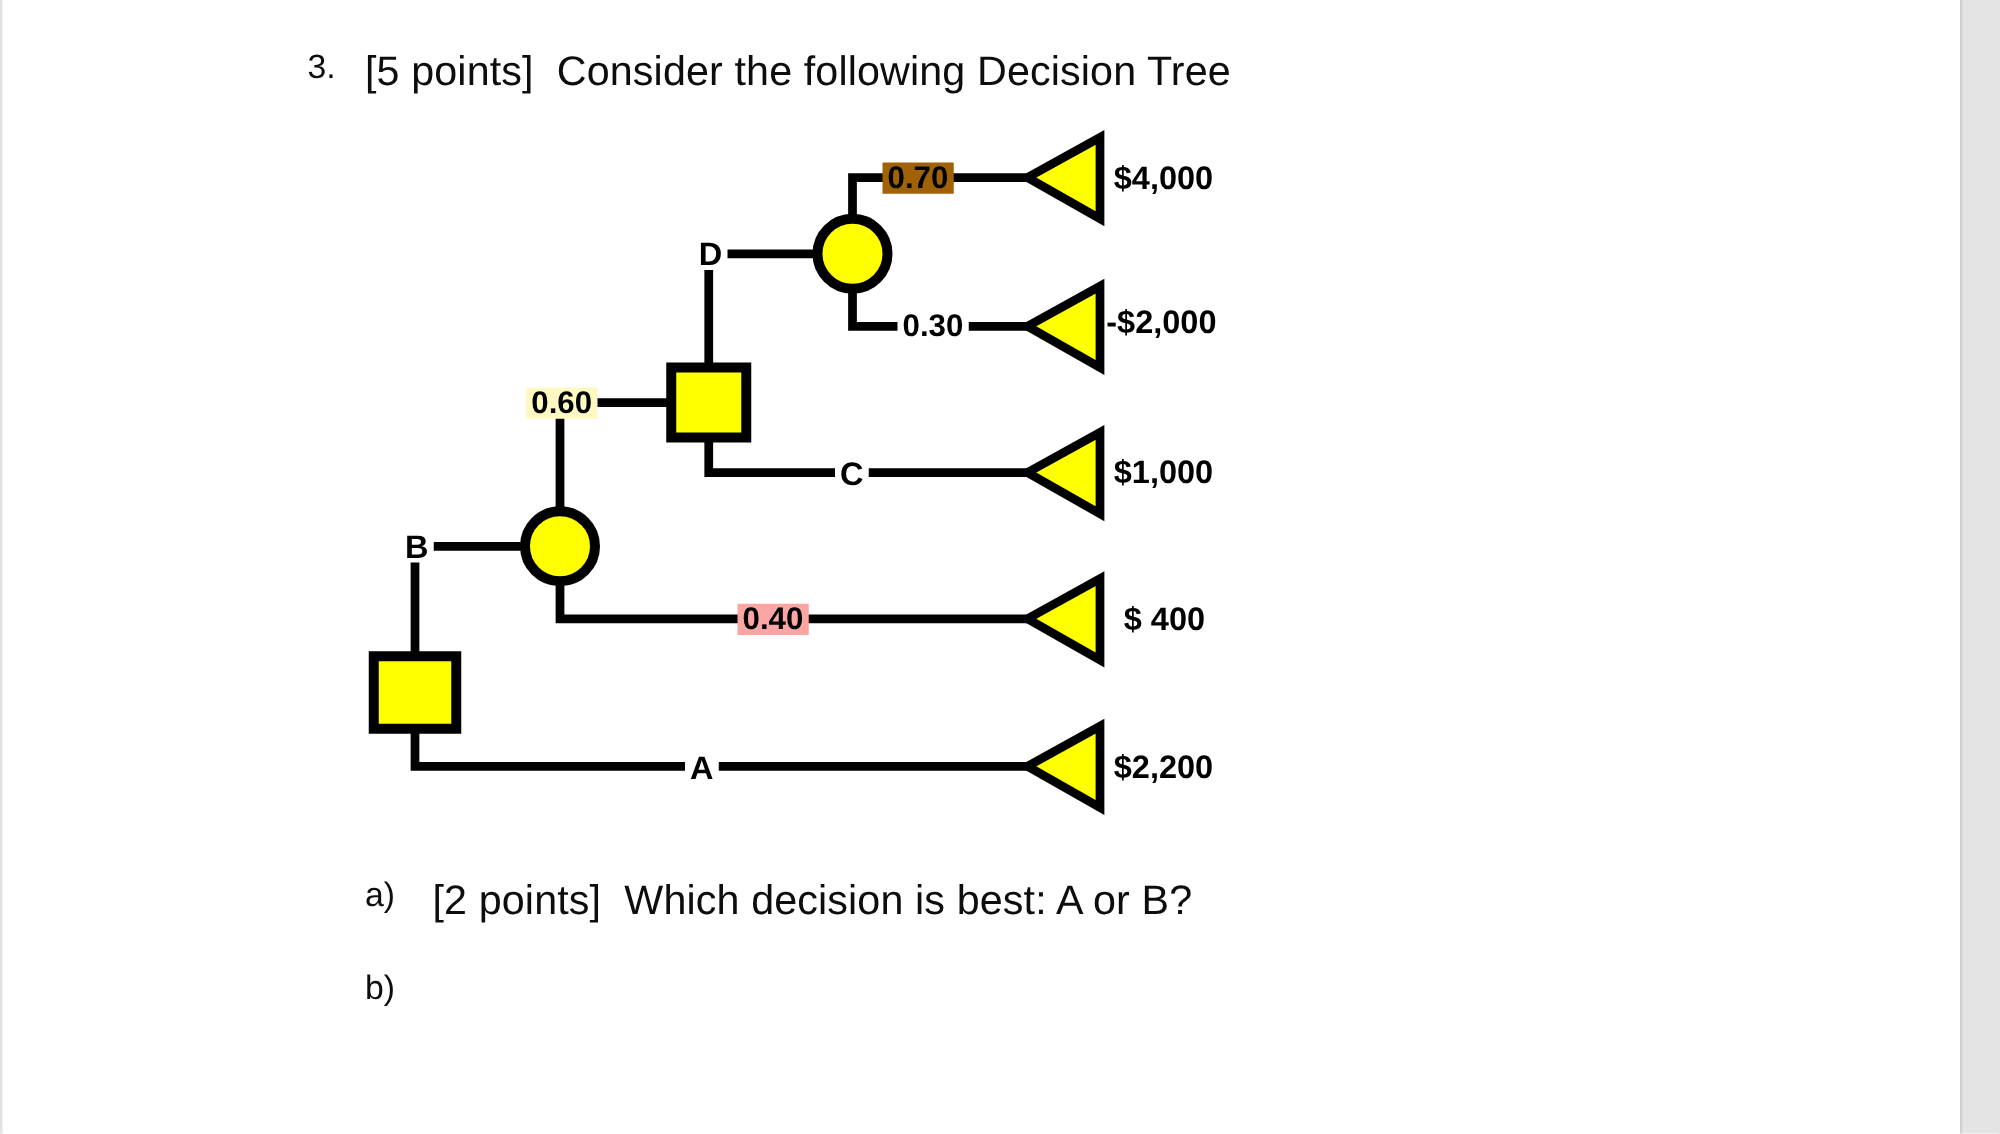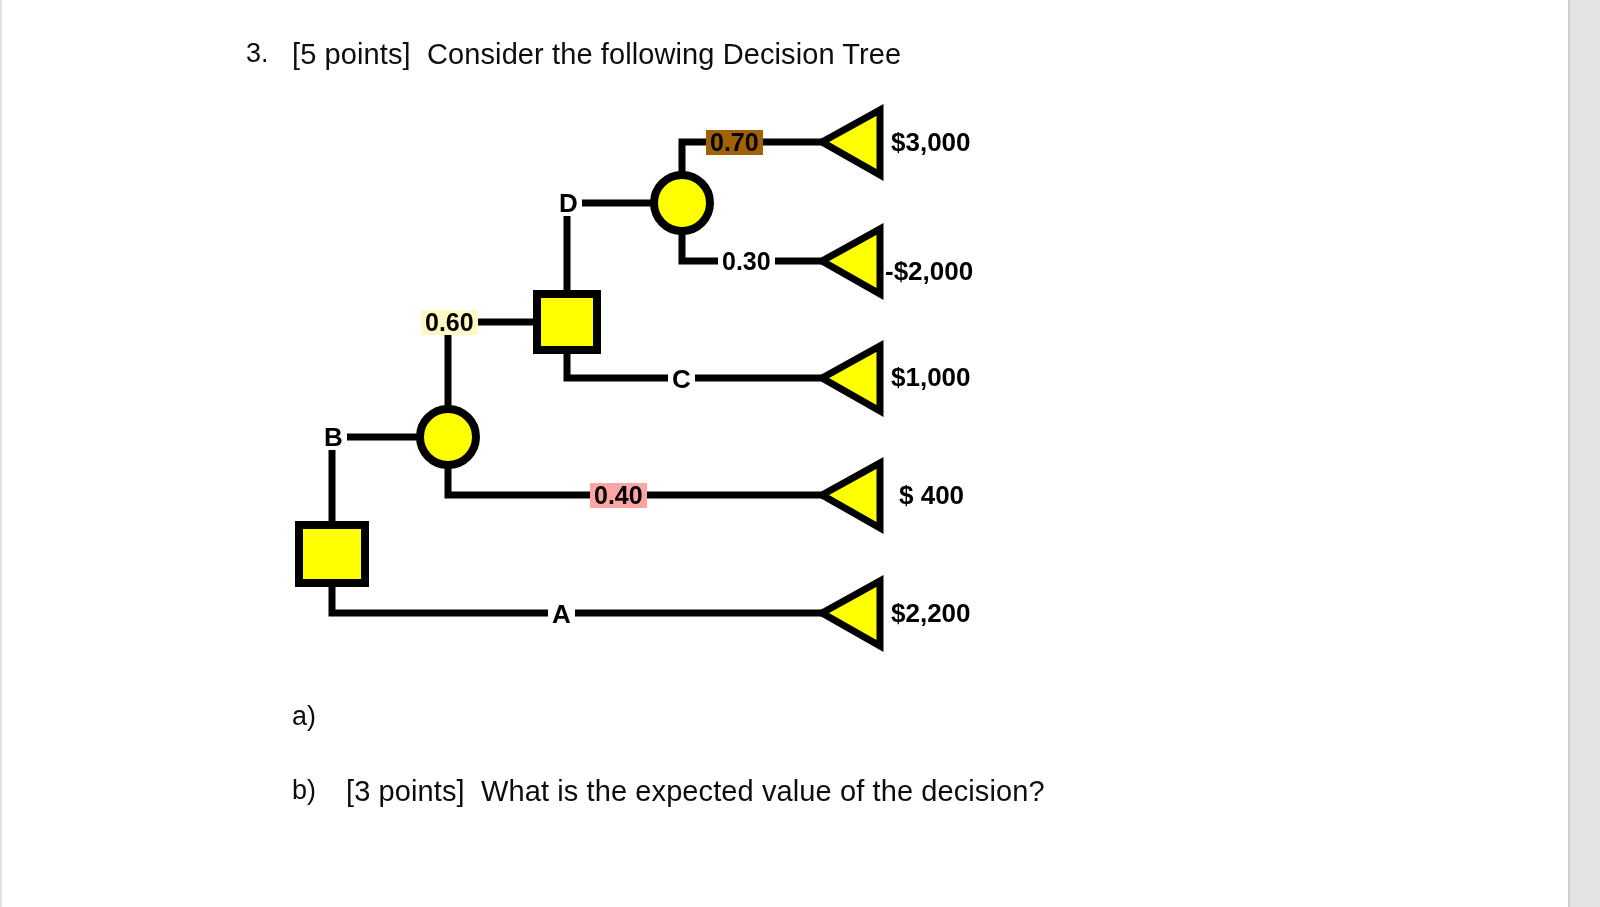--- a/index.html
+++ b/index.html
@@ -35,21 +35,21 @@
     position: absolute;
     right: 30px; top: 0;
     width: 2px;
     height: 907px;
     background: #cfcfcf;
   }
 
   
   .qline {
     position: absolute;
-    font-size: 29px;
+    font-size: 33px;
     color: #0d0d0d;
     font-weight: 400;
     white-space: pre;
     letter-spacing: 0.1px;
   }
   .qnum {
     position: absolute;
     font-size: 27px;
     color: #0d0d0d;
     white-space: pre;
@@ -140,31 +140,31 @@
   <div class="lbl" style="left:588px; top:483px; background:#fca5a5; padding:0 4px;">0.40</div>
 
   <div class="node-label" style="left:553px; top:190px; background:#ffffff; padding:0 4px;">D</div>
 
   <div class="node-label" style="left:666px; top:366px; background:#ffffff; padding:0 4px;">C</div>
 
   <div class="node-label" style="left:318px; top:424px; background:#ffffff; padding:0 4px;">B</div>
 
   <div class="node-label" style="left:546px; top:601px; background:#ffffff; padding:0 4px;">A</div>
 
-  <div class="payoff" style="left:889px; top:129px;">$3,000</div>
+  <div class="payoff" style="left:889px; top:129px;">$4,000</div>
 
-  <div class="payoff" style="left:883px; top:258px;">-$2,000</div>
+  <div class="payoff" style="left:883px; top:244px;">-$2,000</div>
 
   <div class="payoff" style="left:889px; top:364px;">$1,000</div>
 
   <div class="payoff" style="left:897px; top:482px;">$ 400</div>
 
   <div class="payoff" style="left:889px; top:600px;">$2,200</div>
 
   <div class="qnum" style="left:290px; top:701px;">a)</div>
+  <div class="qline" style="left:344px; top:701px;">[2 points]  Which decision is best: A or B?</div>
 
   <div class="qnum" style="left:290px; top:775px;">b)</div>
-  <div class="qline" style="left:344px; top:775px;">[3 points]  What is the expected value of the decision?</div>
 
 </div>
 
 <div class="edge-strip-right"></div>
 <div class="edge-strip-right-inner"></div>
 
 </body></html>

